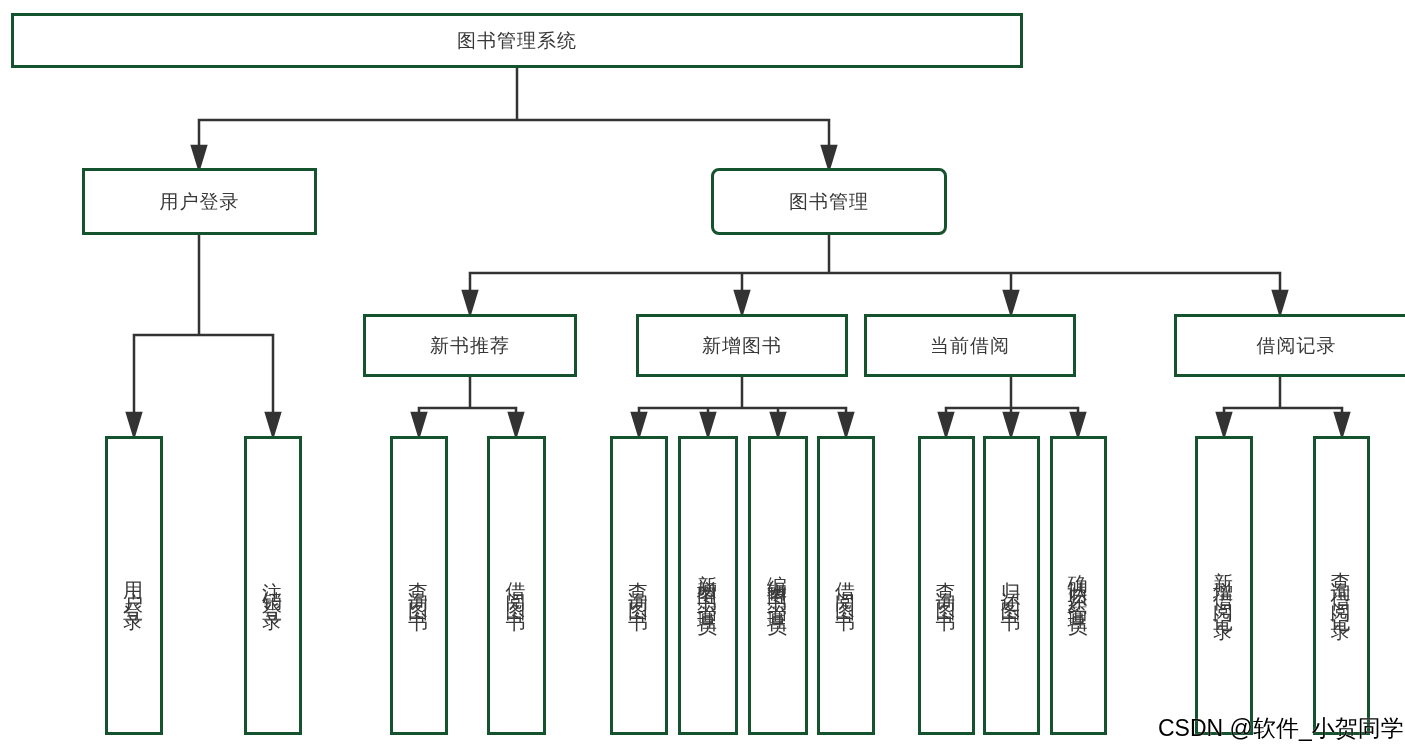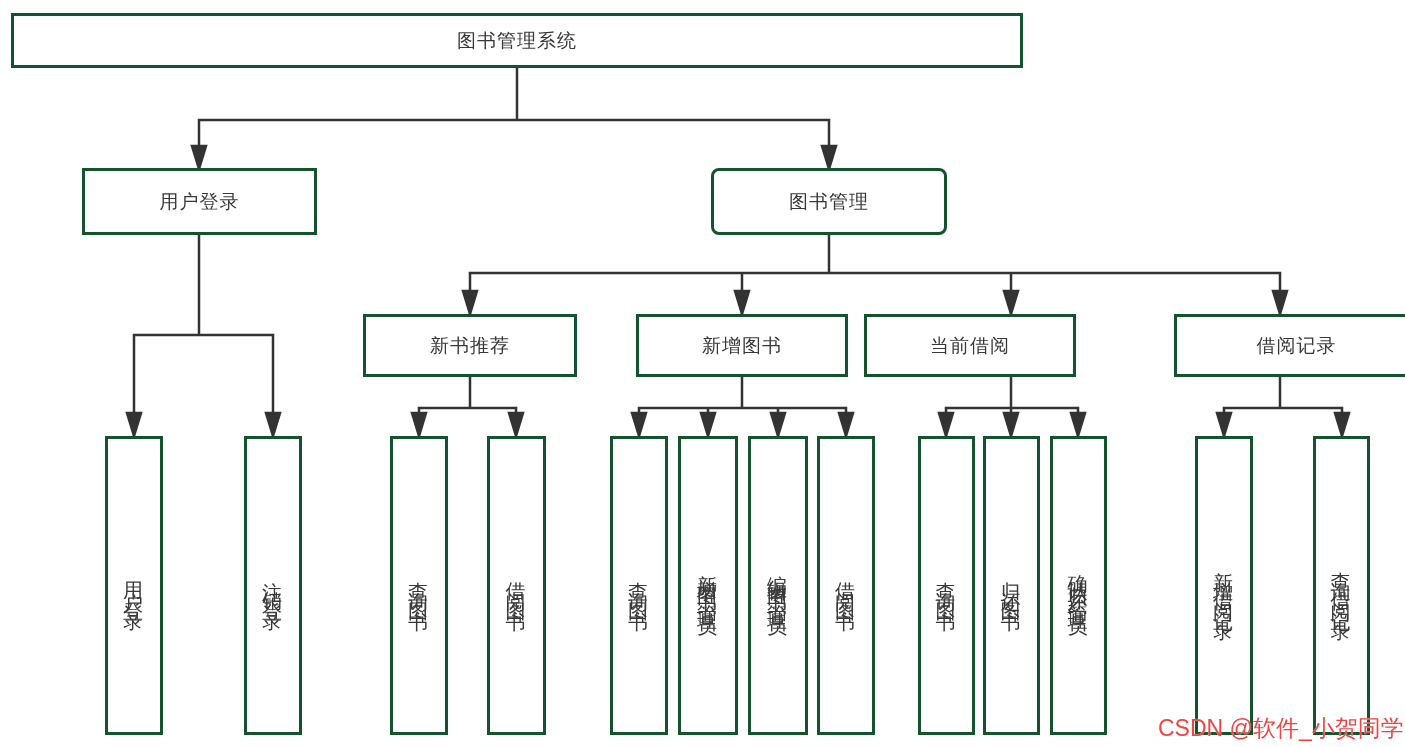--- a/index.html
+++ b/index.html
@@ -35,21 +35,21 @@
     font-size: 20px;
     letter-spacing: 10px;
     white-space: nowrap;
     color: #383838;
   }
   .watermark {
     position: absolute;
     left: 1158px;
     top: 713px;
     font-size: 23px;
-    color: #ef4444;
+    color: #000000;
     white-space: nowrap;
     z-index: 5;
     text-shadow: 0 0 1px #ffffff;
   }
 </style>
 </head>
 <body>
 
 <div class="canvas">
 

